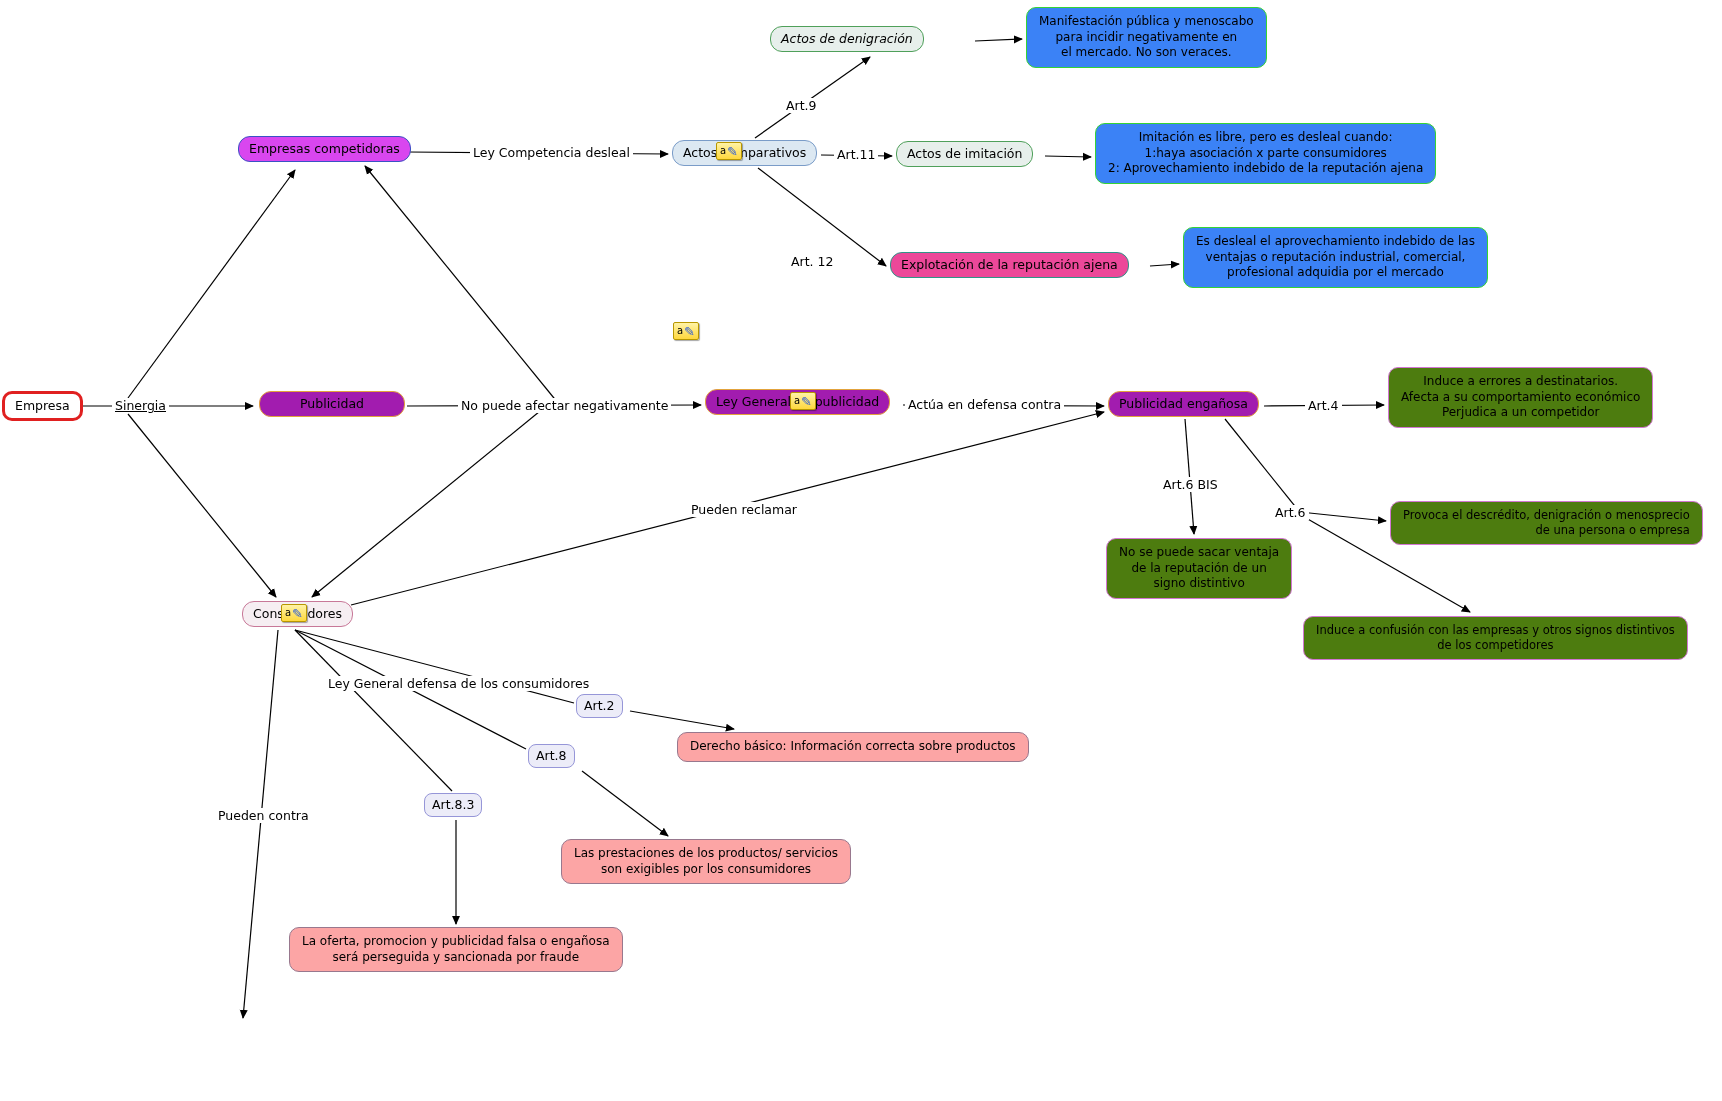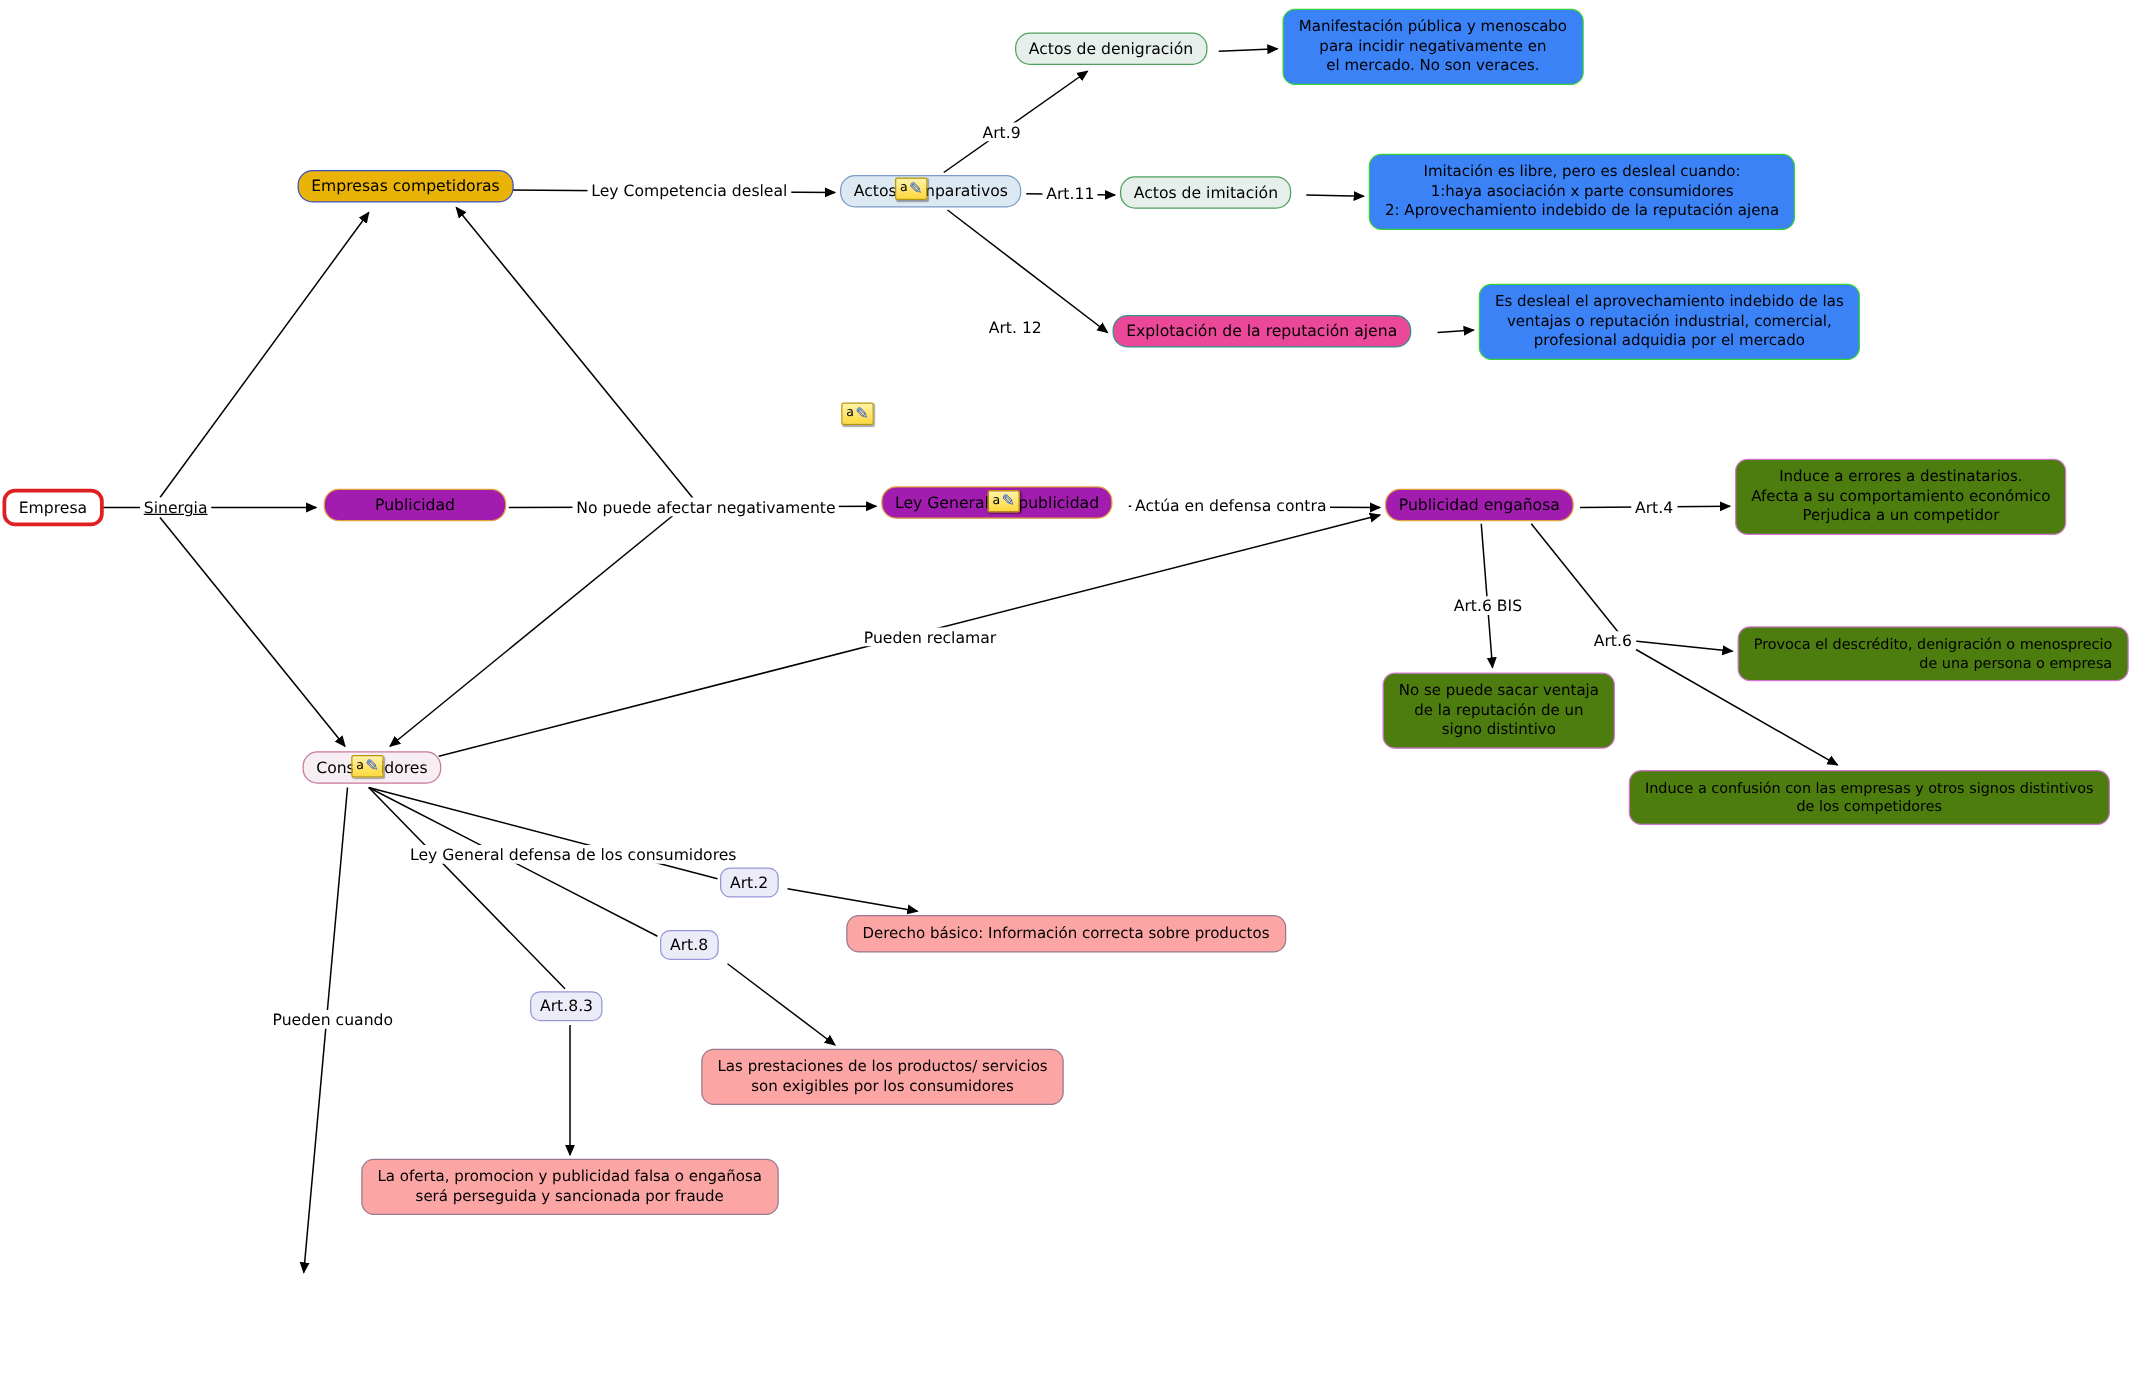--- a/index.html
+++ b/index.html
@@ -25,21 +25,21 @@
   }
   .note.small { font-size:11.5px; }
   .edge-label {
     position:absolute; z-index:2;
     font-size:12.5px; white-space:nowrap;
     background:#ffffff; padding:0 3px;
   }
   .artbox { padding:3px 7px; border-radius:8px; }
 
   .c-red    { border-color:#e02020; border-width:3px; border-radius:10px; background:#ffffff; }
-  .c-blue   { border-color:#3a52c4; background:#eab308; }
+  .c-blue   { border-color:#3a52c4; background:#d946ef; }
   .c-lblue  { border-color:#7a9cc8; background:#dce8f2; }
   .c-orange { border-color:#e2a33c; background:#a21caf; }
   .c-green  { border-color:#4fa05a; background:#e7efeb; }
   .c-teal   { border-color:#2f9588; background:#ec4899; }
   .c-gnote  { border-color:#35d435; background:#3b82f6; }
   .c-pnote  { border-color:#d276d2; background:#4d7c0f; }
   .c-cons   { border-color:#c87898; background:#f6eef2; }
   .c-purple { border-color:#9696d8; background:#ececf8; }
   .c-gray   { border-color:#98788e; background:#fca5a5; }
 
@@ -92,21 +92,21 @@
       <line x1="582" y1="771" x2="668" y2="836" marker-end="url(#arr)"></line>
       <line x1="456" y1="820" x2="456" y2="924" marker-end="url(#arr)"></line>
       <line x1="278" y1="630" x2="243" y2="1018" marker-end="url(#arr)"></line>
     </g>
   </svg>
 
   <div class="node c-red" style="left:2px;top:391px;">Empresa</div>
   <div class="node c-blue" style="left:238px;top:136px;">Empresas competidoras</div>
   <div class="node c-orange" style="left:259px;top:391px;min-width:146px;">Publicidad</div>
   <div class="node c-lblue" style="left:672px;top:140px;">Actos comparativos</div>
-  <div class="node c-green" style="left:812px;top:26px;">Actos de denigración</div>
+  <div class="node c-green" style="left:770px;top:26px;font-style:italic;">Actos de denigración</div>
   <div class="node c-green" style="left:896px;top:141px;">Actos de imitación</div>
   <div class="node c-teal" style="left:890px;top:252px;">Explotación de la reputación ajena</div>
   <div class="node c-orange" style="left:705px;top:389px;">Ley General de publicidad</div>
   <div class="node c-orange" style="left:1108px;top:391px;">Publicidad engañosa</div>
   <div class="node c-cons" style="left:242px;top:601px;">Consumidores</div>
   <div class="node c-purple artbox" style="left:576px;top:694px;">Art.2</div>
   <div class="node c-purple artbox" style="left:528px;top:744px;">Art.8</div>
   <div class="node c-purple artbox" style="left:424px;top:793px;">Art.8.3</div>
 
   <div class="note c-gnote" style="left:1026px;top:7px;">Manifestación pública y menoscabo
@@ -139,21 +139,21 @@
   <div class="edge-label" style="left:783px;top:98px;">Art.9</div>
   <div class="edge-label" style="left:834px;top:147px;">Art.11</div>
   <div class="edge-label" style="left:788px;top:254px;">Art. 12</div>
   <div class="edge-label" style="left:458px;top:398px;">No puede afectar negativamente</div>
   <div class="edge-label" style="left:905px;top:397px;">Actúa en defensa contra</div>
   <div class="edge-label" style="left:1305px;top:398px;">Art.4</div>
   <div class="edge-label" style="left:1160px;top:477px;">Art.6 BIS</div>
   <div class="edge-label" style="left:1272px;top:505px;">Art.6</div>
   <div class="edge-label" style="left:688px;top:502px;">Pueden reclamar</div>
   <div class="edge-label" style="left:325px;top:676px;">Ley General defensa de los consumidores</div>
-  <div class="edge-label" style="left:215px;top:808px;">Pueden cuando</div>
+  <div class="edge-label" style="left:215px;top:808px;">Pueden contra</div>
 
   <div class="res-icon" style="left:716px;top:142px;">
     <span>a</span>
       <span class="ri-pencil">✎</span>
   </div>
   <div class="res-icon" style="left:673px;top:322px;">
     <span>a</span>
       <span class="ri-pencil">✎</span>
   </div>
   <div class="res-icon" style="left:790px;top:392px;">

